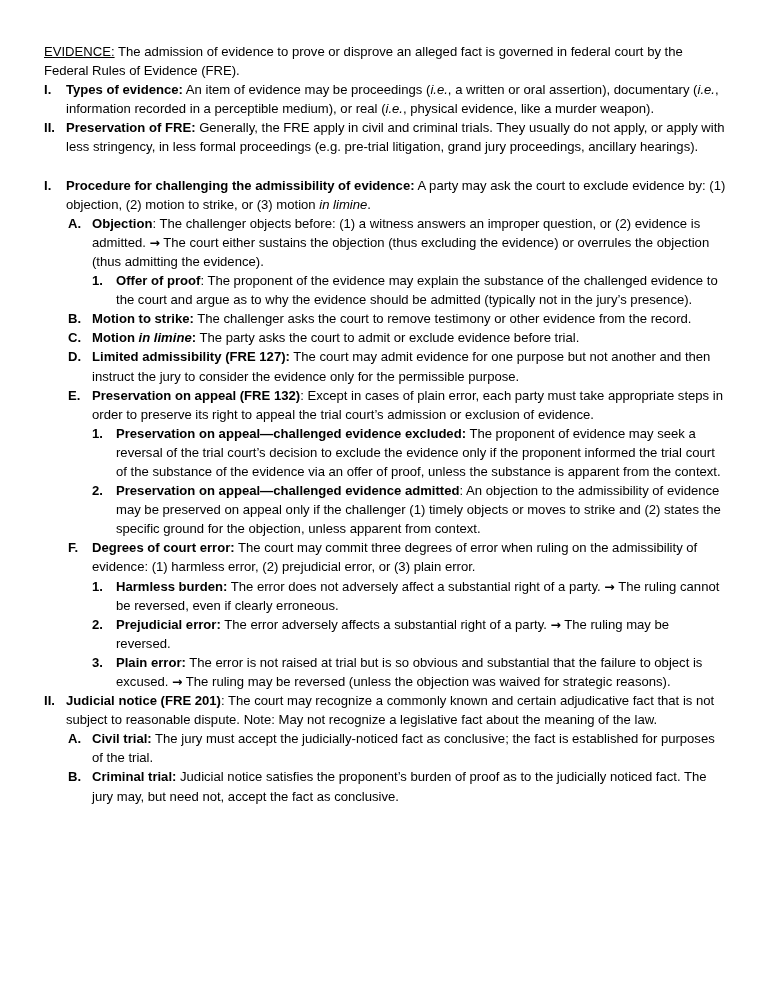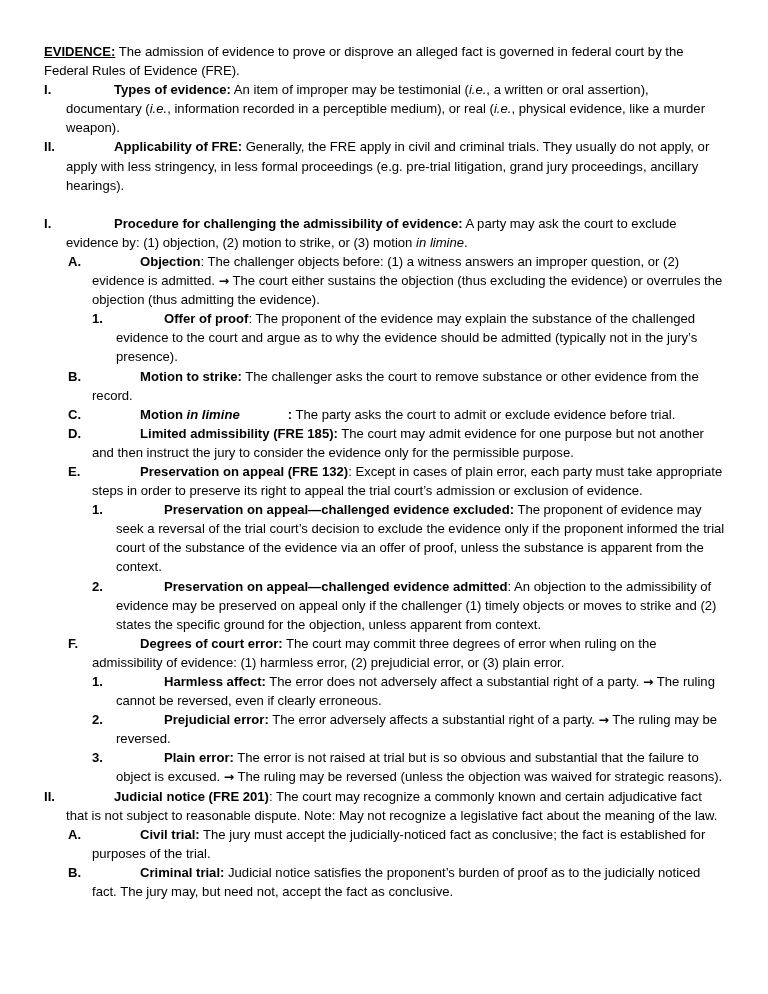--- a/index.html
+++ b/index.html
@@ -55,92 +55,92 @@
   .lvl-roman  { padding-left: 0px; }
   .lvl-roman  > .marker { width: 22px; }
 
   .lvl-alpha  { padding-left: 24px; }
   .lvl-alpha  > .marker { width: 24px; }
 
   .lvl-num    { padding-left: 48px; }
   .lvl-num    > .marker { width: 24px; }
 
   
-  .b  { font-weight: bold; margin-left: 48px; }
+  .b  { font-weight: bold; }
   .i  { font-style: italic; text-align: center; }
   .u  { }
   .bi { font-weight: bold; font-style: italic; }
-  .bu { font-weight: bold; text-decoration: underline; text-align: center; }
+  .bu { font-weight: normal; text-decoration: underline; text-align: center; }
 
   .arrow {
     font-family: "DejaVu Sans", sans-serif;
     font-weight: bold;
     font-size: 12.4px;
   }
 
   .spacer { height: 19px; }
 </style>
 </head>
 <body>
 
 <div id="page">
   <div class="doc" id="doc-root">
       <div class="para"><span class="bu">EVIDENCE:</span><span> The admission of evidence to prove or disprove an alleged fact is governed in federal court by the Federal Rules of Evidence (FRE).</span></div>
       <div class="item lvl-roman">
         <span class="marker">I.</span>
-        <span class="body"><span class="b">Types of evidence:</span><span> An item of improper may be testimonial (</span><span class="i">i.e.</span><span>, a written or oral assertion), documentary (</span><span class="i">i.e.</span><span>, information recorded in a perceptible medium), or real (</span><span class="i">i.e.</span><span>, physical evidence, like a murder weapon).</span></span>
+        <span class="body"><span class="b">Types of evidence:</span><span> An item of evidence may be proceedings (</span><span class="i">i.e.</span><span>, a written or oral assertion), documentary (</span><span class="i">i.e.</span><span>, information recorded in a perceptible medium), or real (</span><span class="i">i.e.</span><span>, physical evidence, like a murder weapon).</span></span>
       </div>
       <div class="item lvl-roman">
         <span class="marker">II.</span>
-        <span class="body"><span class="b">Applicability of FRE:</span><span> Generally, the FRE apply in civil and criminal trials. They usually do not apply, or apply with less stringency, in less formal proceedings (e.g. pre-trial litigation, grand jury proceedings, ancillary hearings).</span></span>
+        <span class="body"><span class="b">Preservation of FRE:</span><span> Generally, the FRE apply in civil and criminal trials. They usually do not apply, or apply with less stringency, in less formal proceedings (e.g. pre-trial litigation, grand jury proceedings, ancillary hearings).</span></span>
       </div>
       <div class="spacer"></div>
       <div class="item lvl-roman">
         <span class="marker">I.</span>
         <span class="body"><span class="b">Procedure for challenging the admissibility of evidence:</span><span> A party may ask the court to exclude evidence by: (1) objection, (2) motion to strike, or (3) motion </span><span class="i">in limine</span><span>.</span></span>
       </div>
       <div class="item lvl-alpha">
         <span class="marker">A.</span>
         <span class="body"><span class="b">Objection</span><span>: The challenger objects before: (1) a witness answers an improper question, or (2) evidence is admitted. </span><span class="arrow">→</span><span> The court either sustains the objection (thus excluding the evidence) or overrules the objection (thus admitting the evidence).</span></span>
       </div>
       <div class="item lvl-num">
         <span class="marker">1.</span>
         <span class="body"><span class="b">Offer of proof</span><span>: The proponent of the evidence may explain the substance of the challenged evidence to the court and argue as to why the evidence should be admitted (typically not in the jury’s presence).</span></span>
       </div>
       <div class="item lvl-alpha">
         <span class="marker">B.</span>
-        <span class="body"><span class="b">Motion to strike:</span><span> The challenger asks the court to remove substance or other evidence from the record.</span></span>
+        <span class="body"><span class="b">Motion to strike:</span><span> The challenger asks the court to remove testimony or other evidence from the record.</span></span>
       </div>
       <div class="item lvl-alpha">
         <span class="marker">C.</span>
         <span class="body"><span class="b">Motion </span><span class="bi">in limine</span><span class="b">:</span><span> The party asks the court to admit or exclude evidence before trial.</span></span>
       </div>
       <div class="item lvl-alpha">
         <span class="marker">D.</span>
-        <span class="body"><span class="b">Limited admissibility (FRE 185):</span><span> The court may admit evidence for one purpose but not another and then instruct the jury to consider the evidence only for the permissible purpose.</span></span>
+        <span class="body"><span class="b">Limited admissibility (FRE 127):</span><span> The court may admit evidence for one purpose but not another and then instruct the jury to consider the evidence only for the permissible purpose.</span></span>
       </div>
       <div class="item lvl-alpha">
         <span class="marker">E.</span>
         <span class="body"><span class="b">Preservation on appeal (FRE 132)</span><span>: Except in cases of plain error, each party must take appropriate steps in order to preserve its right to appeal the trial court’s admission or exclusion of evidence.</span></span>
       </div>
       <div class="item lvl-num">
         <span class="marker">1.</span>
         <span class="body"><span class="b">Preservation on appeal—challenged evidence excluded:</span><span> The proponent of evidence may seek a reversal of the trial court’s decision to exclude the evidence only if the proponent informed the trial court of the substance of the evidence via an offer of proof, unless the substance is apparent from the context.</span></span>
       </div>
       <div class="item lvl-num">
         <span class="marker">2.</span>
         <span class="body"><span class="b">Preservation on appeal—challenged evidence admitted</span><span>: An objection to the admissibility of evidence may be preserved on appeal only if the challenger (1) timely objects or moves to strike and (2) states the specific ground for the objection, unless apparent from context.</span></span>
       </div>
       <div class="item lvl-alpha">
         <span class="marker">F.</span>
         <span class="body"><span class="b">Degrees of court error:</span><span> The court may commit three degrees of error when ruling on the admissibility of evidence: (1) harmless error, (2) prejudicial error, or (3) plain error.</span></span>
       </div>
       <div class="item lvl-num">
         <span class="marker">1.</span>
-        <span class="body"><span class="b">Harmless affect:</span><span> The error does not adversely affect a substantial right of a party. </span><span class="arrow">→</span><span> The ruling cannot be reversed, even if clearly erroneous.</span></span>
+        <span class="body"><span class="b">Harmless burden:</span><span> The error does not adversely affect a substantial right of a party. </span><span class="arrow">→</span><span> The ruling cannot be reversed, even if clearly erroneous.</span></span>
       </div>
       <div class="item lvl-num">
         <span class="marker">2.</span>
         <span class="body"><span class="b">Prejudicial error:</span><span> The error adversely affects a substantial right of a party. </span><span class="arrow">→</span><span> The ruling may be reversed.</span></span>
       </div>
       <div class="item lvl-num">
         <span class="marker">3.</span>
         <span class="body"><span class="b">Plain error:</span><span> The error is not raised at trial but is so obvious and substantial that the failure to object is excused. </span><span class="arrow">→</span><span> The ruling may be reversed (unless the objection was waived for strategic reasons).</span></span>
       </div>
       <div class="item lvl-roman">

